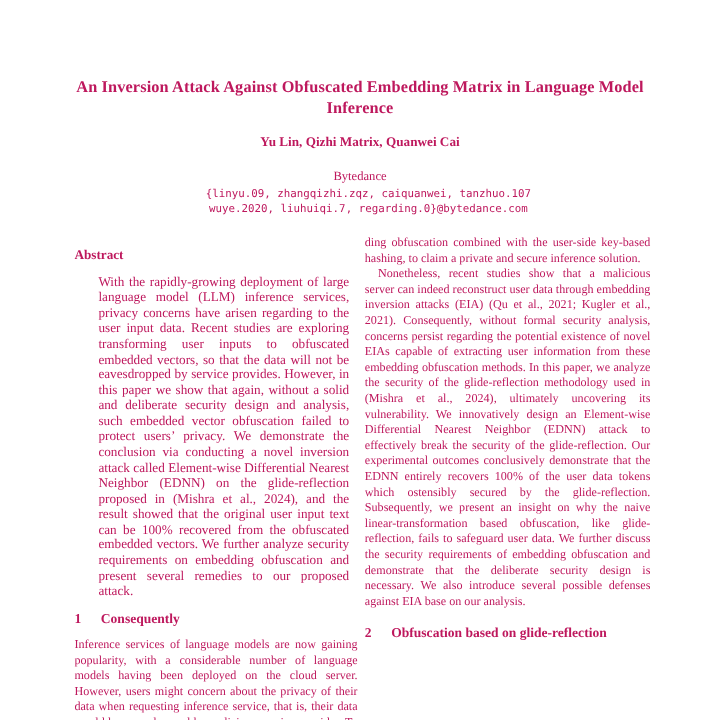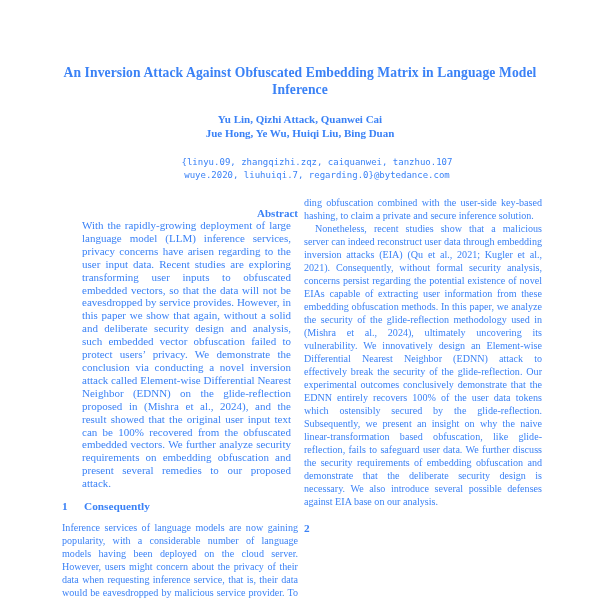--- a/index.html
+++ b/index.html
@@ -3,21 +3,21 @@
 <meta charset="utf-8">
 <style>
   * { margin: 0; padding: 0; box-sizing: border-box; }
   html, body { background: #ffffff; }
   .page {
     position: relative;
     width: 600px;
     height: 600px;
     background: #ffffff;
     overflow: hidden;
-    color: #3b82f6;
+    color: #be185d;
     font-family: "Liberation Serif", serif;
   }
   .title {
     position: absolute;
     top: 64px;
     left: 60px;
     width: 480px;
     text-align: center;
     font-size: 13.6px;
     font-weight: bold;
@@ -39,21 +39,21 @@
     top: 141px;
     left: 60px;
     width: 480px;
     text-align: center;
     font-size: 10.5px;
     line-height: 13px;
   }
   .emails {
     position: absolute;
     top: 156px;
-    left: 77px;
+    left: 67px;
     width: 480px;
     text-align: center;
     font-family: "DejaVu Sans Mono", monospace;
     font-size: 9px;
     line-height: 13px;
   }
   .col-left {
     position: absolute;
     top: 204px;
     left: 62px;
@@ -63,24 +63,25 @@
   }
   .col-right {
     position: absolute;
     top: 196px;
     left: 304px;
     width: 238px;
     height: 388px;
     overflow: hidden;
   }
   .abstract-heading {
-    text-align: right;
+    text-align: left;
     font-size: 11px;
     font-weight: bold;
     margin-top: 3px;
+    margin-bottom: 10px;
   }
   .abstract-body {
     padding-left: 20px;
     padding-right: 7px;
     font-size: 11px;
     line-height: 12.9px;
     text-align: justify;
   }
   .section-heading {
     display: flex;
@@ -99,24 +100,24 @@
   .col-right .section-heading { margin-top: 14px; }
 </style>
 </head>
 <body>
 
 <div class="page">
 
   <div class="title">An Inversion Attack Against Obfuscated Embedding Matrix in Language Model Inference</div>
 
   <div class="authors">
-    <div>Yu Lin, Qizhi Attack, Quanwei Cai</div>
-    <div>Jue Hong, Ye Wu, Huiqi Liu, Bing Duan</div>
+    <div>Yu Lin, Qizhi Matrix, Quanwei Cai</div>
   </div>
 
+  <div class="affiliation">Bytedance</div>
 
   <div class="emails">
     <div>{linyu.09, zhangqizhi.zqz, caiquanwei, tanzhuo.107</div>
     <div>wuye.2020, liuhuiqi.7, regarding.0}@bytedance.com</div>
   </div>
 
   <div class="col-left">
     <div class="abstract-heading">Abstract</div>
     <div class="abstract-body">With the rapidly-growing deployment of large language model (LLM) inference services, privacy concerns have arisen regarding to the user input data. Recent studies are exploring transforming user inputs to obfuscated embedded vectors, so that the data will not be eavesdropped by service provides. However, in this paper we show that again, without a solid and deliberate security design and analysis, such embedded vector obfuscation failed to protect users’ privacy. We demonstrate the conclusion via conducting a novel inversion attack called Element-wise Differential Nearest Neighbor (EDNN) on the glide-reflection proposed in (Mishra et al., 2024), and the result showed that the original user input text can be 100% recovered from the obfuscated embedded vectors. We further analyze security requirements on embedding obfuscation and present several remedies to our proposed attack.</div>
     <div class="section-heading">
@@ -124,16 +125,17 @@
       <span>Consequently</span>
     </div>
     <div class="body-text">Inference services of language models are now gaining popularity, with a considerable number of language models having been deployed on the cloud server. However, users might concern about the privacy of their data when requesting inference service, that is, their data would be eavesdropped by malicious service provider. To address this need</div>
   </div>
 
   <div class="col-right">
     <div class="body-text">ding obfuscation combined with the user-side key-based hashing, to claim a private and secure inference solution.</div>
     <div class="body-text indented">Nonetheless, recent studies show that a malicious server can indeed reconstruct user data through embedding inversion attacks (EIA) (Qu et al., 2021; Kugler et al., 2021). Consequently, without formal security analysis, concerns persist regarding the potential existence of novel EIAs capable of extracting user information from these embedding obfuscation methods. In this paper, we analyze the security of the glide-reflection methodology used in (Mishra et al., 2024), ultimately uncovering its vulnerability. We innovatively design an Element-wise Differential Nearest Neighbor (EDNN) attack to effectively break the security of the glide-reflection. Our experimental outcomes conclusively demonstrate that the EDNN entirely recovers 100% of the user data tokens which ostensibly secured by the glide-reflection. Subsequently, we present an insight on why the naive linear-transformation based obfuscation, like glide-reflection, fails to safeguard user data. We further discuss the security requirements of embedding obfuscation and demonstrate that the deliberate security design is necessary. We also introduce several possible defenses against EIA base on our analysis.</div>
     <div class="section-heading">
       <span class="sec-num">2</span>
+      <span>Obfuscation based on glide-reflection</span>
     </div>
   </div>
 
 </div>
 
 </body></html>

